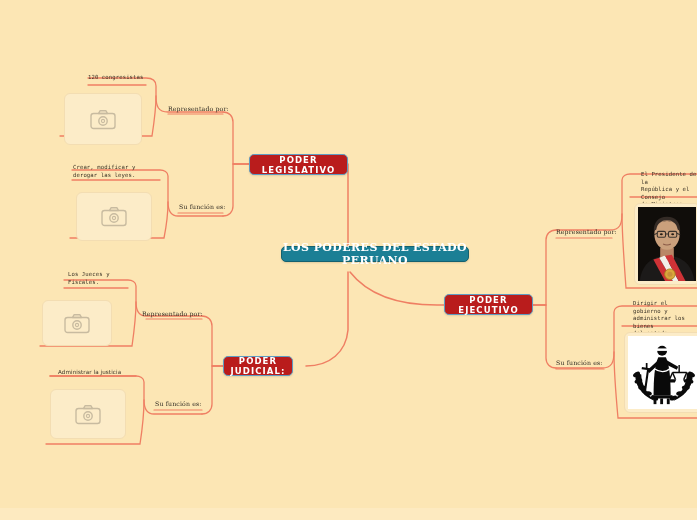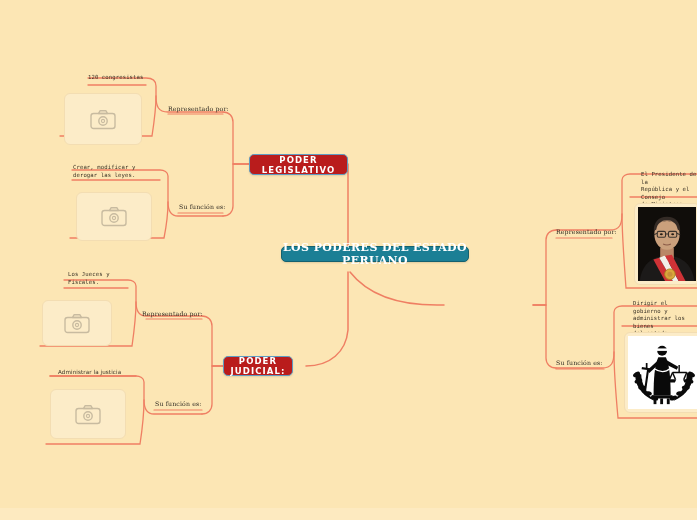--- a/index.html
+++ b/index.html
@@ -200,20 +200,23 @@
   </svg>
 
   <div class="node central-node" style="left:254px; top:246px; width:188px; height:16px;margin-left:27px;">
     <span>LOS PODERES DEL ESTADO PERUANO</span>
   </div>
 
   <div class="node branch-node" style="left:249px; top:154px; width:99px; height:21px;">
     <span>PODER LEGISLATIVO</span>
   </div>
 
+  <div class="node branch-node" style="left:444px; top:294px; width:89px; height:21px;">
+    <span>PODER EJECUTIVO</span>
+  </div>
 
   <div class="node branch-node" style="left:223px; top:356px; width:70px; height:20px;">
     <span>PODER JUDICIAL:</span>
   </div>
 
   <div class="rel-label" style="left:168px; top:105px;">Representado por:</div>
 
   <div class="rel-label" style="left:179px; top:203px;">Su función es:</div>
 
   <div class="rel-label" style="left:142px; top:310px;">Representado por:</div>

